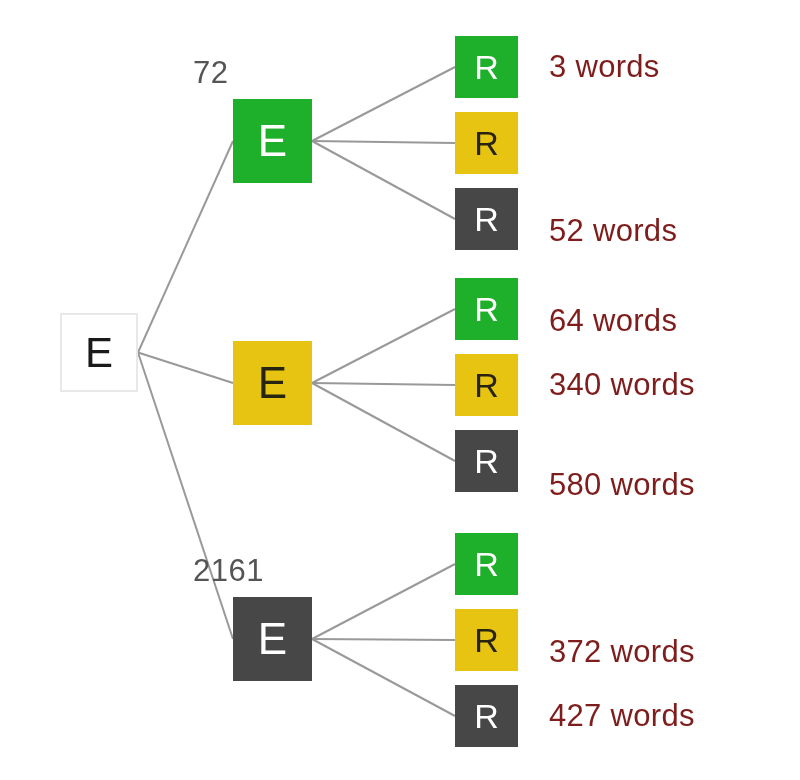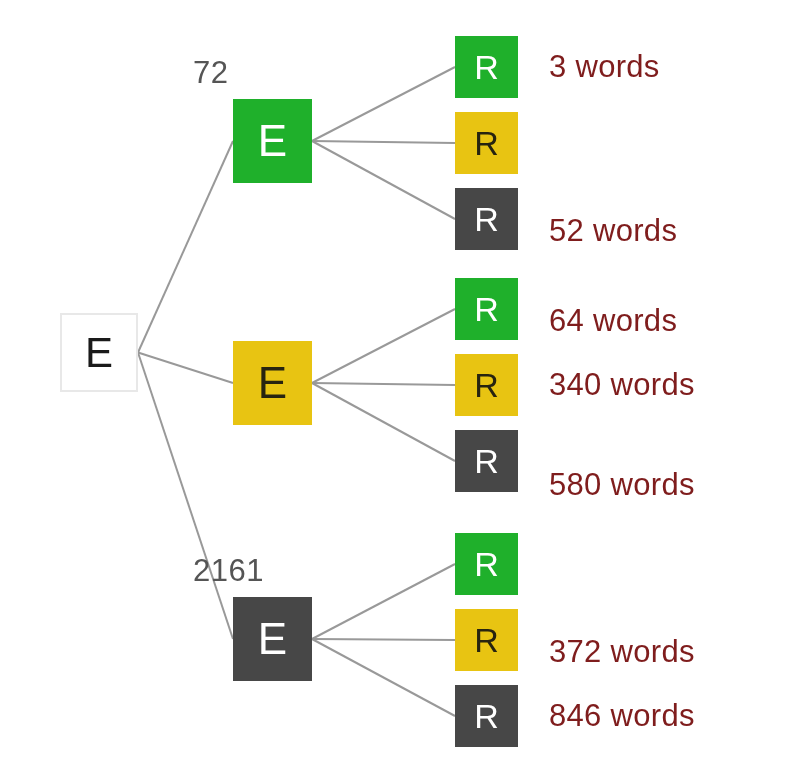--- a/index.html
+++ b/index.html
@@ -104,14 +104,14 @@
     <div class="node node-leaf fill-yellow" style="left: 455px; top: 354px; width: 63px; height: 62px;">R</div>
     <div class="leaf-label" style="left: 549px; top: 369px;">340 words</div>
     <div class="node node-leaf fill-dark" style="left: 455px; top: 430px; width: 63px; height: 62px;">R</div>
     <div class="leaf-label" style="left: 549px; top: 469px;">580 words</div>
     <div class="count-label" style="left: 193px; top: 553px; width: 159px;">2161</div>
     <div class="node node-branch fill-dark" style="left: 233px; top: 597px; width: 79px; height: 84px;">E</div>
     <div class="node node-leaf fill-green" style="left: 455px; top: 533px; width: 63px; height: 62px;">R</div>
     <div class="node node-leaf fill-yellow" style="left: 455px; top: 609px; width: 63px; height: 62px;">R</div>
     <div class="leaf-label" style="left: 549px; top: 636px;">372 words</div>
     <div class="node node-leaf fill-dark" style="left: 455px; top: 685px; width: 63px; height: 62px;">R</div>
-    <div class="leaf-label" style="left: 549px; top: 700px;">846 words</div>
+    <div class="leaf-label" style="left: 549px; top: 700px;">427 words</div>
   </div>
 
 </body></html>

